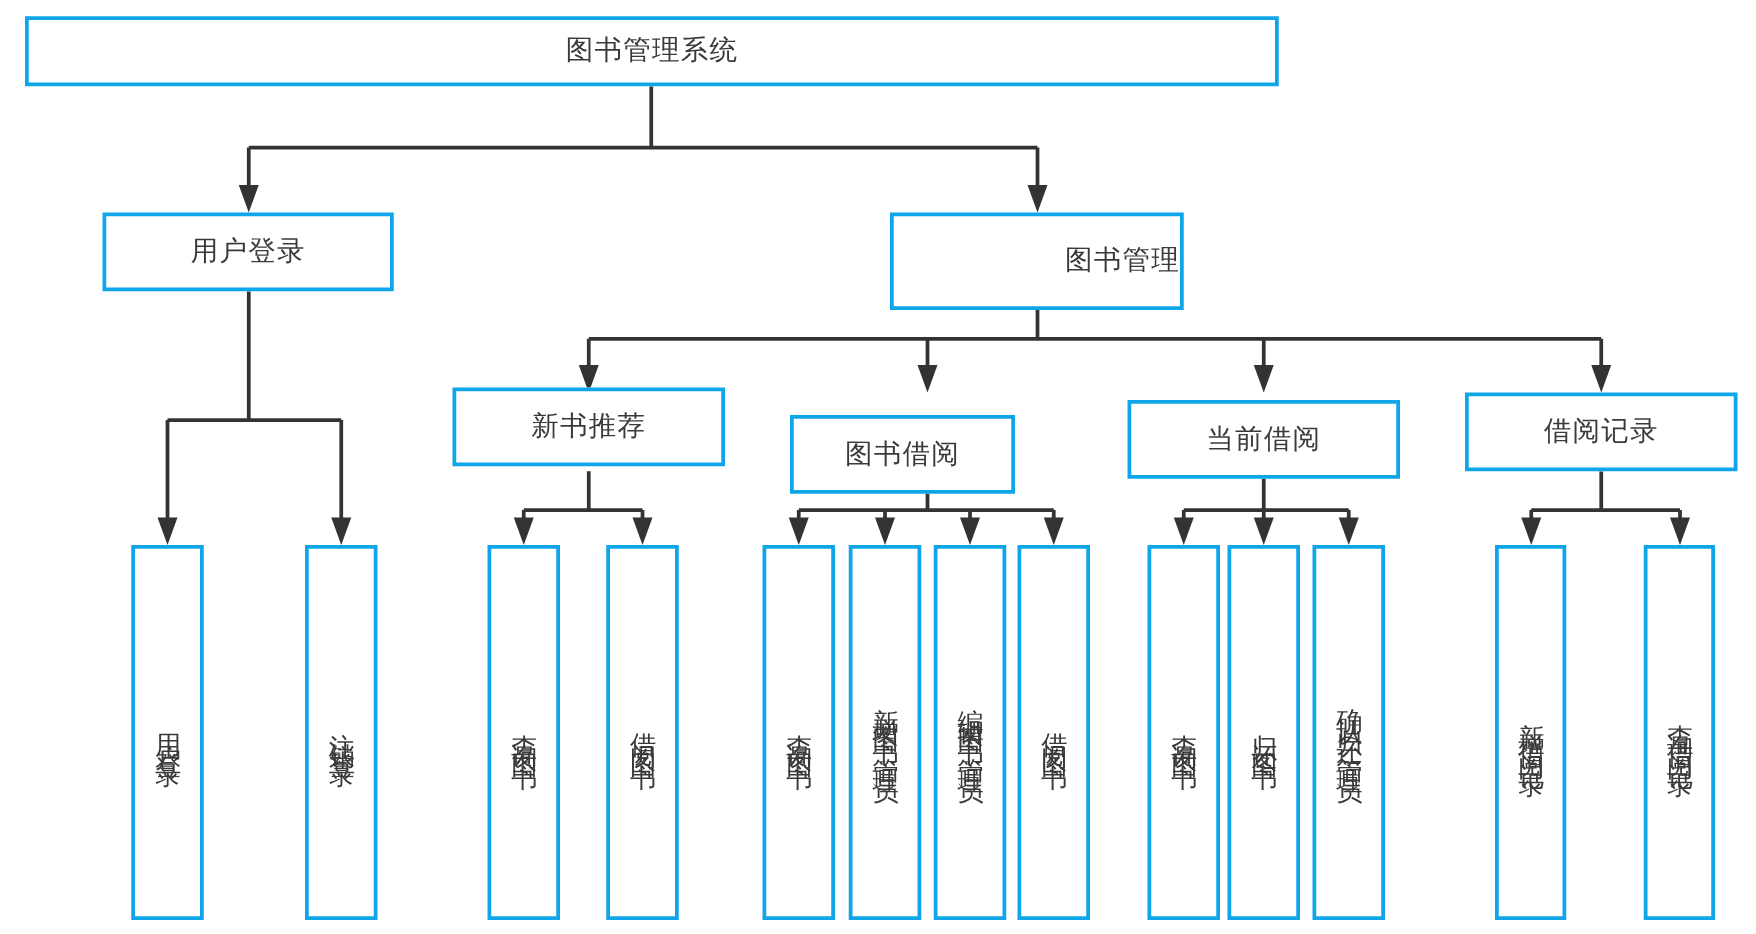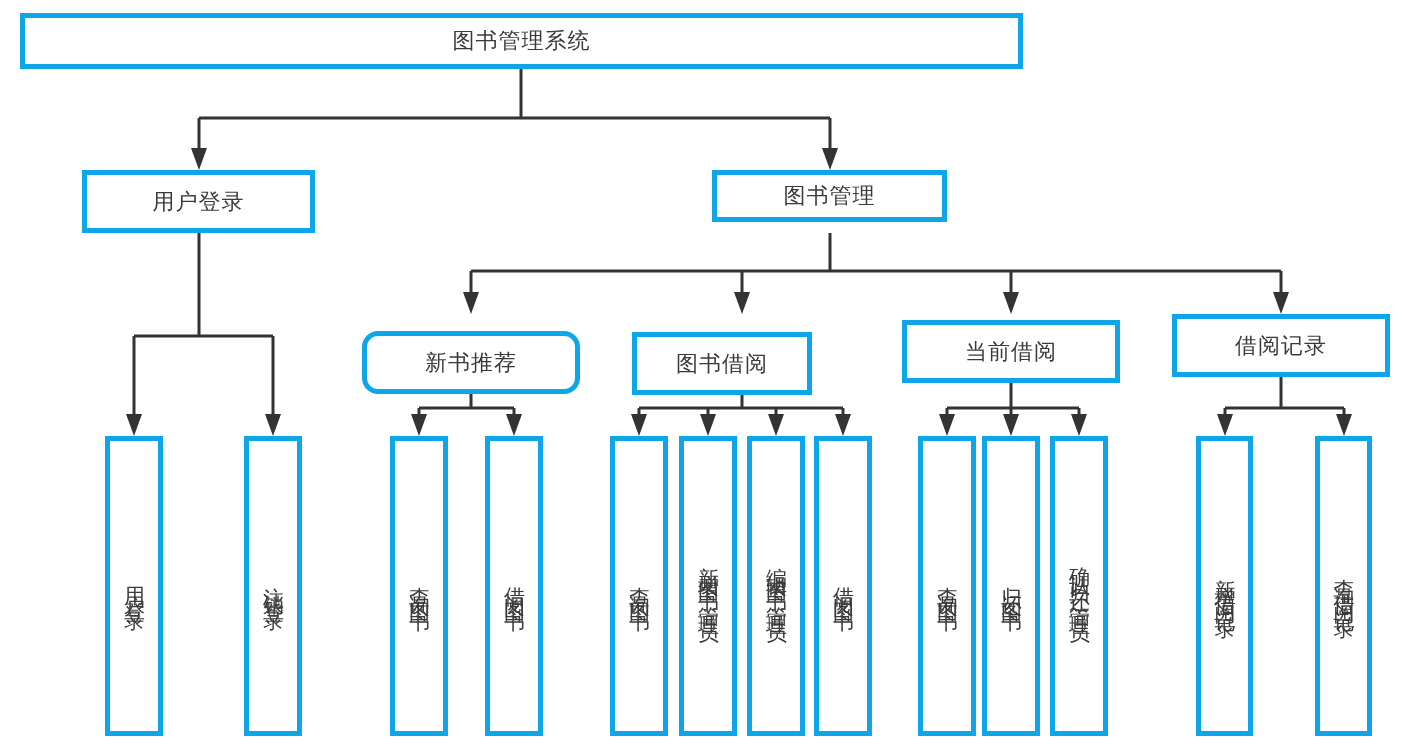--- a/index.html
+++ b/index.html
@@ -17,21 +17,21 @@
   }
   #connectors {
     position: absolute;
     left: 0; top: 0;
     width: 1405px;
     height: 747px;
   }
   .hbox, .vbox {
     position: absolute;
     box-sizing: border-box;
-    border: 5px solid #0ea5e9;
+    border: 3px solid #0ea5e9;
     background: #ffffff;
     display: flex;
     align-items: center;
     justify-content: center;
     color: #3a3a3a;
   }
   .hbox {
     font-size: 22px;
     letter-spacing: 1px;
     white-space: nowrap;
@@ -94,25 +94,25 @@
       </g>
   </svg>
 
   <div class="hbox" style="left:20px; top:13px; width:1003px; height:56px;">
     <span>图书管理系统</span>
   </div>
 
   <div class="hbox" style="left:82px; top:170px; width:233px; height:63px;">
     <span>用户登录</span>
   </div>
-  <div class="hbox" style="left:712px; top:170px; width:235px; height:52px;">
+  <div class="hbox" style="left:712px; top:170px; width:235px; height:78px;justify-content:flex-end;">
     <span>图书管理</span>
   </div>
 
-  <div class="hbox" style="left:362px; top:331px; width:218px; height:63px;border-radius:16px;">
+  <div class="hbox" style="left:362px; top:310px; width:218px; height:63px;">
     <span>新书推荐</span>
   </div>
   <div class="hbox" style="left:632px; top:332px; width:180px; height:63px;">
     <span>图书借阅</span>
   </div>
   <div class="hbox" style="left:902px; top:320px; width:218px; height:63px;">
     <span>当前借阅</span>
   </div>
   <div class="hbox" style="left:1172px; top:314px; width:218px; height:63px;">
     <span>借阅记录</span>

